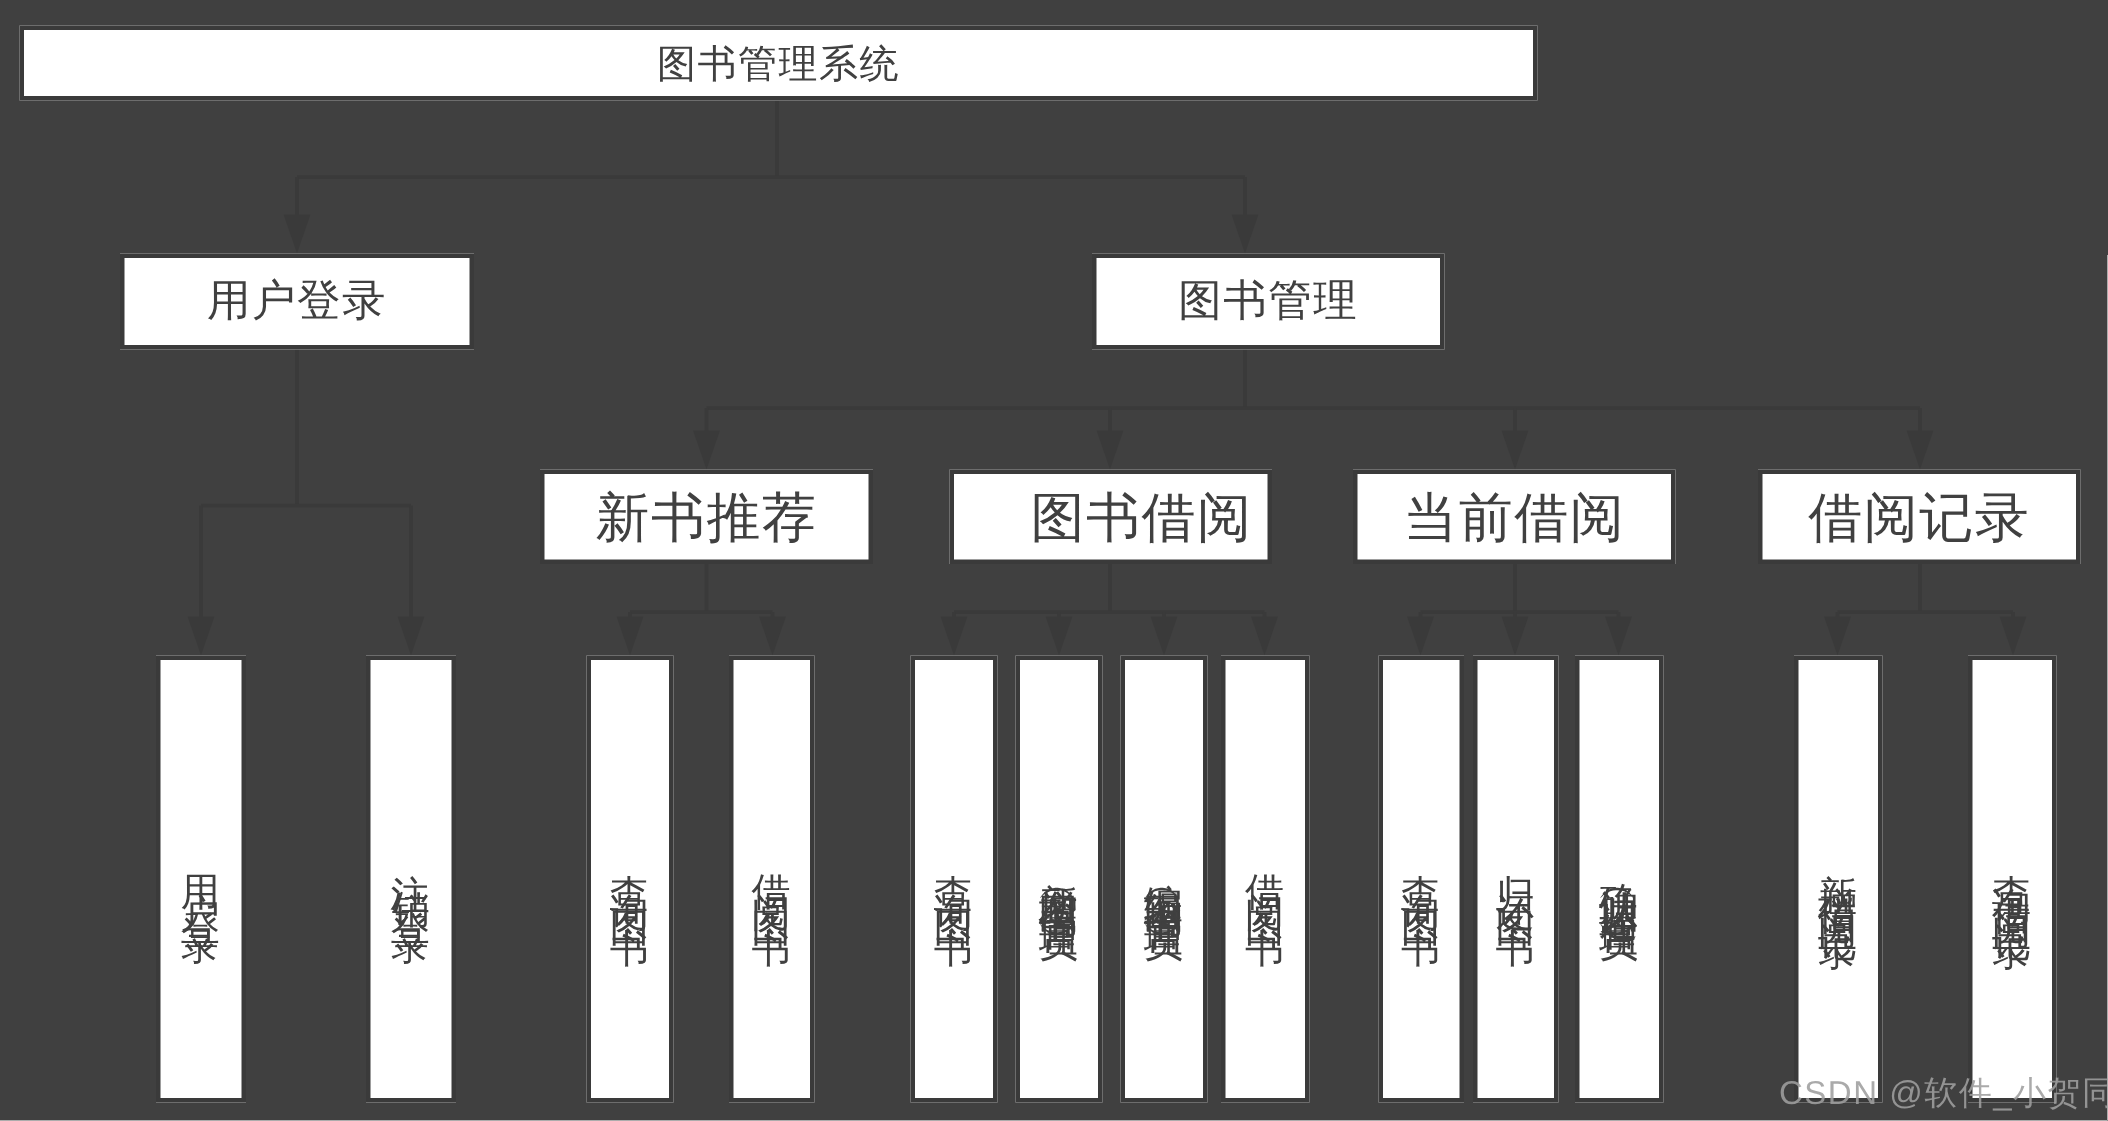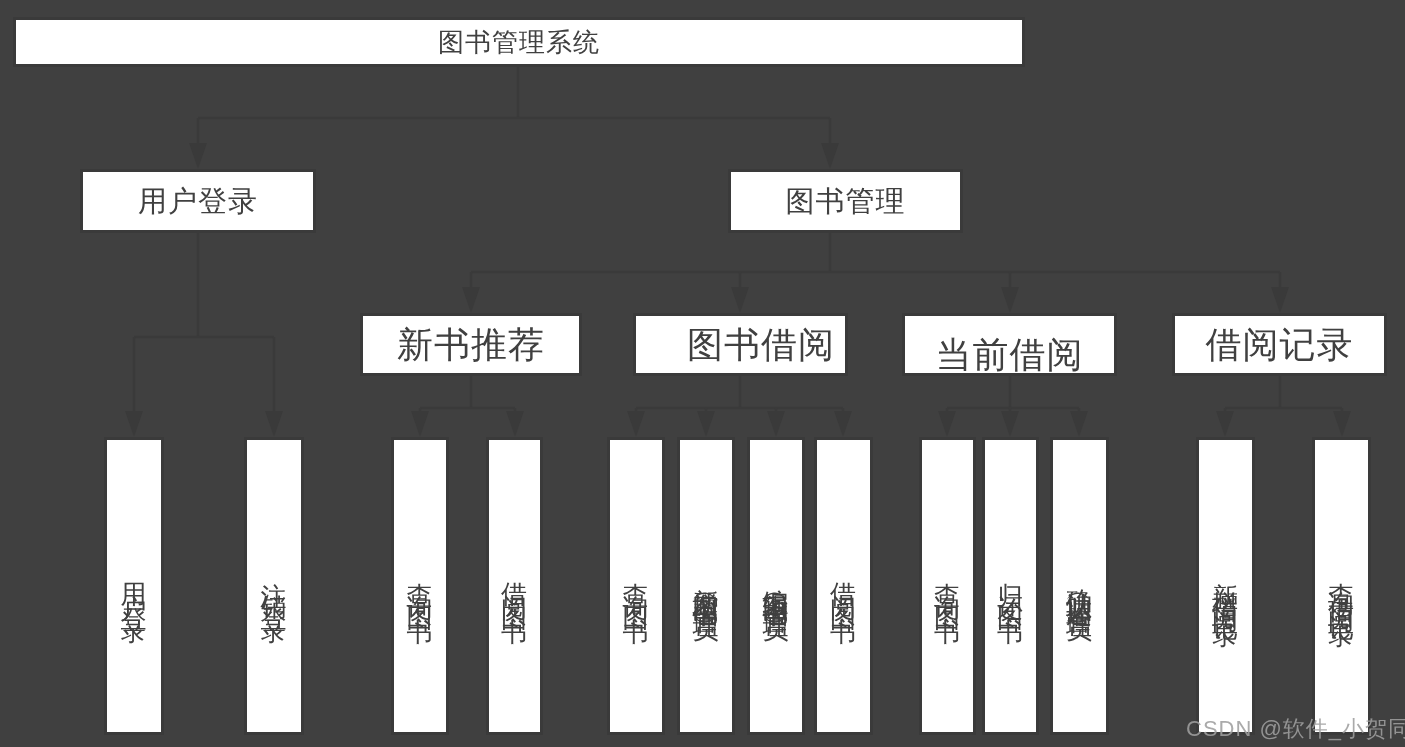--- a/index.html
+++ b/index.html
@@ -104,21 +104,21 @@
   <div class="node lv2" style="left:712px;top:169px;width:235px;height:64px;margin-left:16px;">
     <span class="lbl">图书管理</span>
   </div>
 
   <div class="node lv3" style="left:360px;top:313px;width:222px;height:63px;">
     <span class="lbl">新书推荐</span>
   </div>
   <div class="node lv3" style="left:633px;top:313px;width:215px;height:63px;padding-left:41px;">
     <span class="lbl">图书借阅</span>
   </div>
-  <div class="node lv3" style="left:902px;top:313px;width:215px;height:63px;align-items:flex-end;">
+  <div class="node lv3" style="left:902px;top:313px;width:215px;height:63px;">
     <span class="lbl">当前借阅</span>
   </div>
   <div class="node lv3" style="left:1172px;top:313px;width:215px;height:63px;">
     <span class="lbl">借阅记录</span>
   </div>
 
   <div class="node leaf sp-lg" style="left:104px;top:437px;width:60px;height:298px;">
     <span class="lbl">用户登录</span>
   </div>
   <div class="node leaf sp-lg" style="left:244px;top:437px;width:60px;height:298px;">

